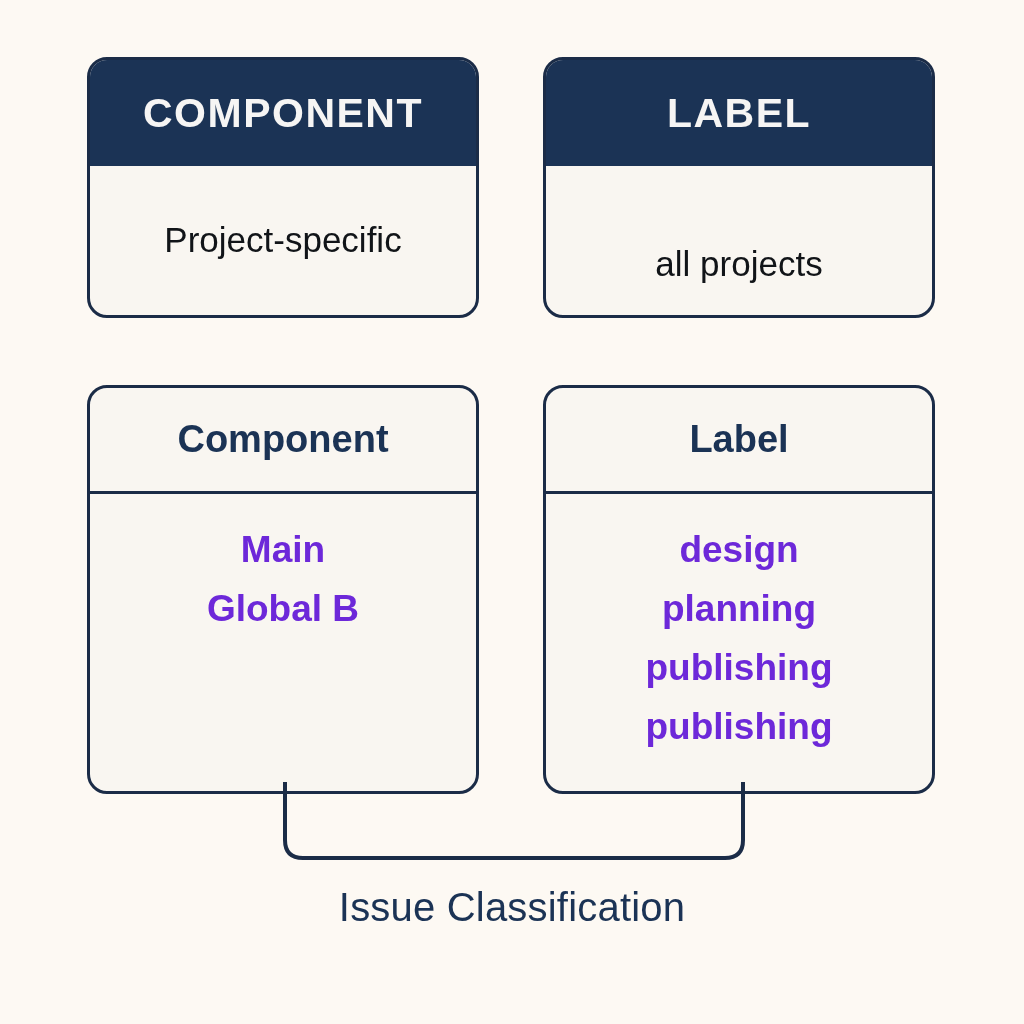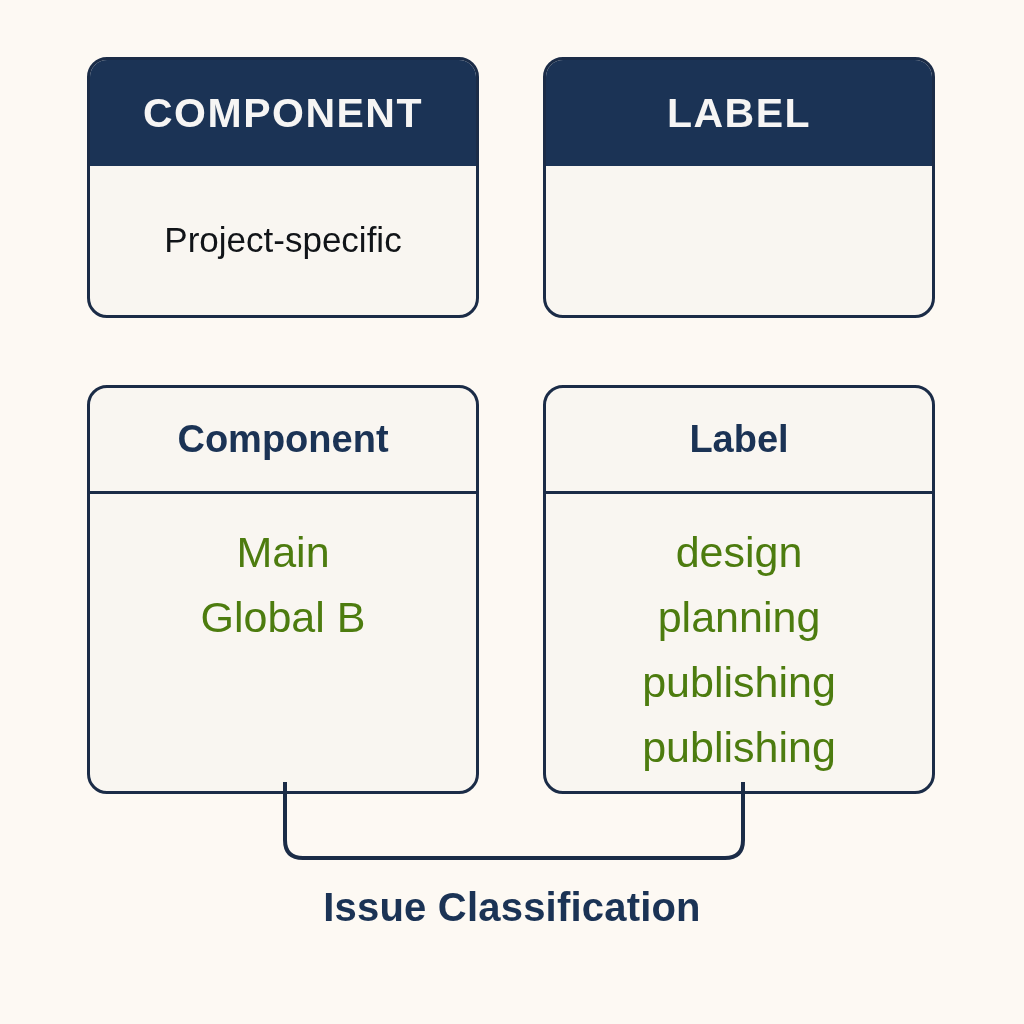--- a/index.html
+++ b/index.html
@@ -90,46 +90,47 @@
   .list-items {
     flex: 1 1 auto;
     display: flex;
     flex-direction: column;
     align-items: center;
     justify-content: flex-start;
     padding-top: 26px;
     box-sizing: border-box;
   }
   .list-item {
-    color: #4d7c0f;
-    font-size: 43px;
+    color: #6d28d9;
+    font-size: 37px;
     line-height: 1.0;
     padding: 11px 0;
     text-align: center;
+    font-weight: bold;
   }
 
   
   #bracket {
     position: absolute;
     left: 270px;
     top: 780px;
     width: 488px;
     height: 90px;
   }
 
   
   #diagram-title {
     position: absolute;
     left: 0;
     top: 885px;
     width: 1024px;
     text-align: center;
     color: #1b3355;
     font-size: 40px;
-    font-weight: bold;
+    font-weight: normal;
     letter-spacing: 0.2px;
   }
 </style>
 </head>
 <body>
 
 <div id="stage">
 
   <div class="def-card left">
     <div class="def-head">COMPONENT</div>
@@ -138,20 +139,21 @@
         <span>Project-specific</span>
       </div>
     </div>
   </div>
 
   <div class="def-card right">
     <div class="def-head">LABEL</div>
     <div class="def-body">
       <div>
         <br>
+        <span>all projects</span>
       </div>
     </div>
   </div>
 
   <div class="list-box left">
     <div class="list-head">Component</div>
     <div class="list-items">
       <div class="list-item">Main</div>
       <div class="list-item">Global B</div>
     </div>

